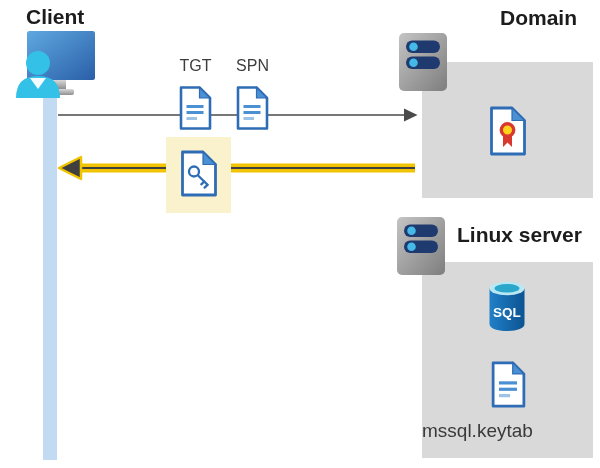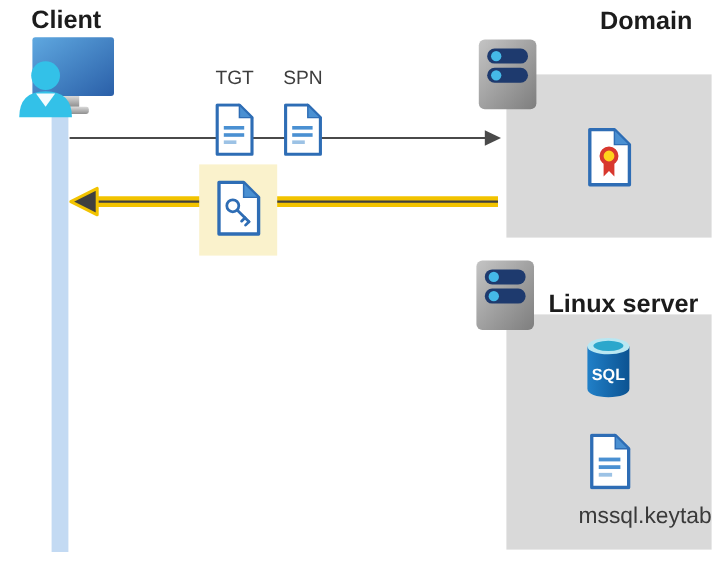--- a/index.html
+++ b/index.html
@@ -4,21 +4,21 @@
 <style>
   html,body{margin:0;padding:0;background:#fff;}
   .canvas{position:relative;width:600px;height:468px;background:#ffffff;overflow:hidden;
           font-family:"Liberation Sans",sans-serif;}
   .abs{position:absolute;}
   .box{position:absolute;background:#D9D9D9;}
   .lifeline{position:absolute;left:43px;top:95px;width:14px;height:365px;background:#C3DAF3;}
   .highlight{position:absolute;left:166px;top:137px;width:65px;height:76px;background:#FAF2CC;}
   .heading{position:absolute;font-size:21px;font-weight:bold;color:#1C1C1C;line-height:24px;white-space:nowrap;}
   .ticket-label{position:absolute;top:57px;width:53px;text-align:center;font-size:16px;color:#3D3D3D;}
-  .keytab-label{position:absolute;left:422px;top:420px;width:171px;text-align:right;font-size:19px;color:#3A3A3A;}
+  .keytab-label{position:absolute;left:422px;top:420px;width:171px;text-align:left;font-size:19px;color:#3A3A3A;}
   svg{display:block;}
 </style>
 </head>
 <body>
 
 <div class="canvas">
 
   <svg width="0" height="0" aria-hidden="true">
     <defs>
       <linearGradient id="gradMon" x1="0" y1="0" x2="1" y2="1">
@@ -135,17 +135,17 @@
     <path d="M20.5,1.5 L31,12 H20.5 Z" fill="#4A90D2" stroke="#2E6DB5" stroke-width="1.2"></path>
     <rect x="7.5" y="19" width="17" height="3" fill="#4A90D2"></rect>
     <rect x="7.5" y="25" width="17" height="3" fill="#4A90D2"></rect>
     <rect x="7.5" y="31" width="10.5" height="3" fill="#9CC2E5"></rect>
   </svg>
 
   <div class="heading" style="left:26px;top:5px;">Client</div>
   <div class="heading" style="left:457px;top:6px;margin-left:43px;">
     <div>Domain</div>
   </div>
-  <div class="heading" style="left:457px;top:242px;text-align:center;">Linux server</div>
+  <div class="heading" style="left:457px;top:223px;text-align:center;">Linux server</div>
 
   <div class="keytab-label">mssql.keytab</div>
 
 </div>
 
 </body></html>

